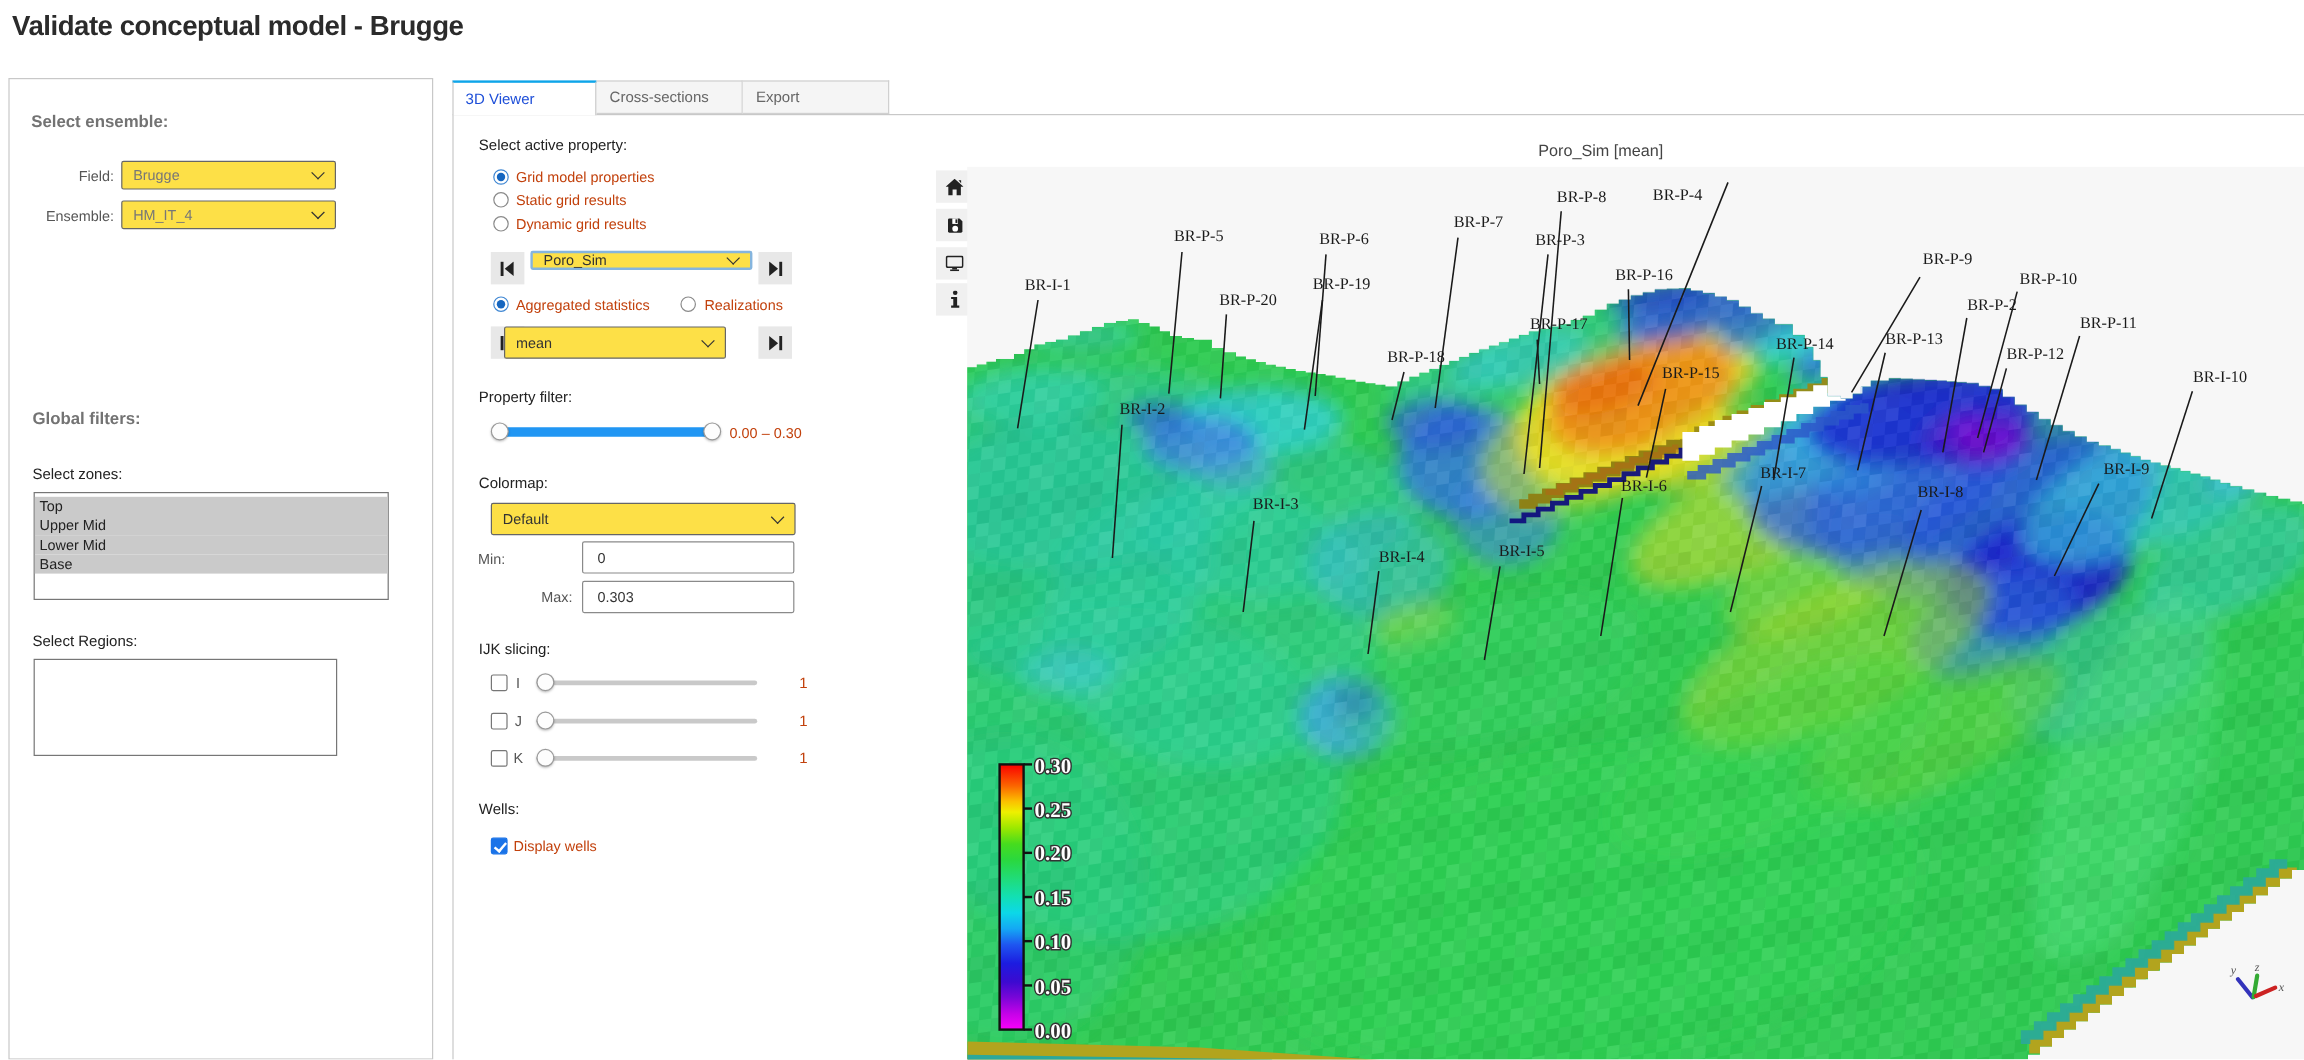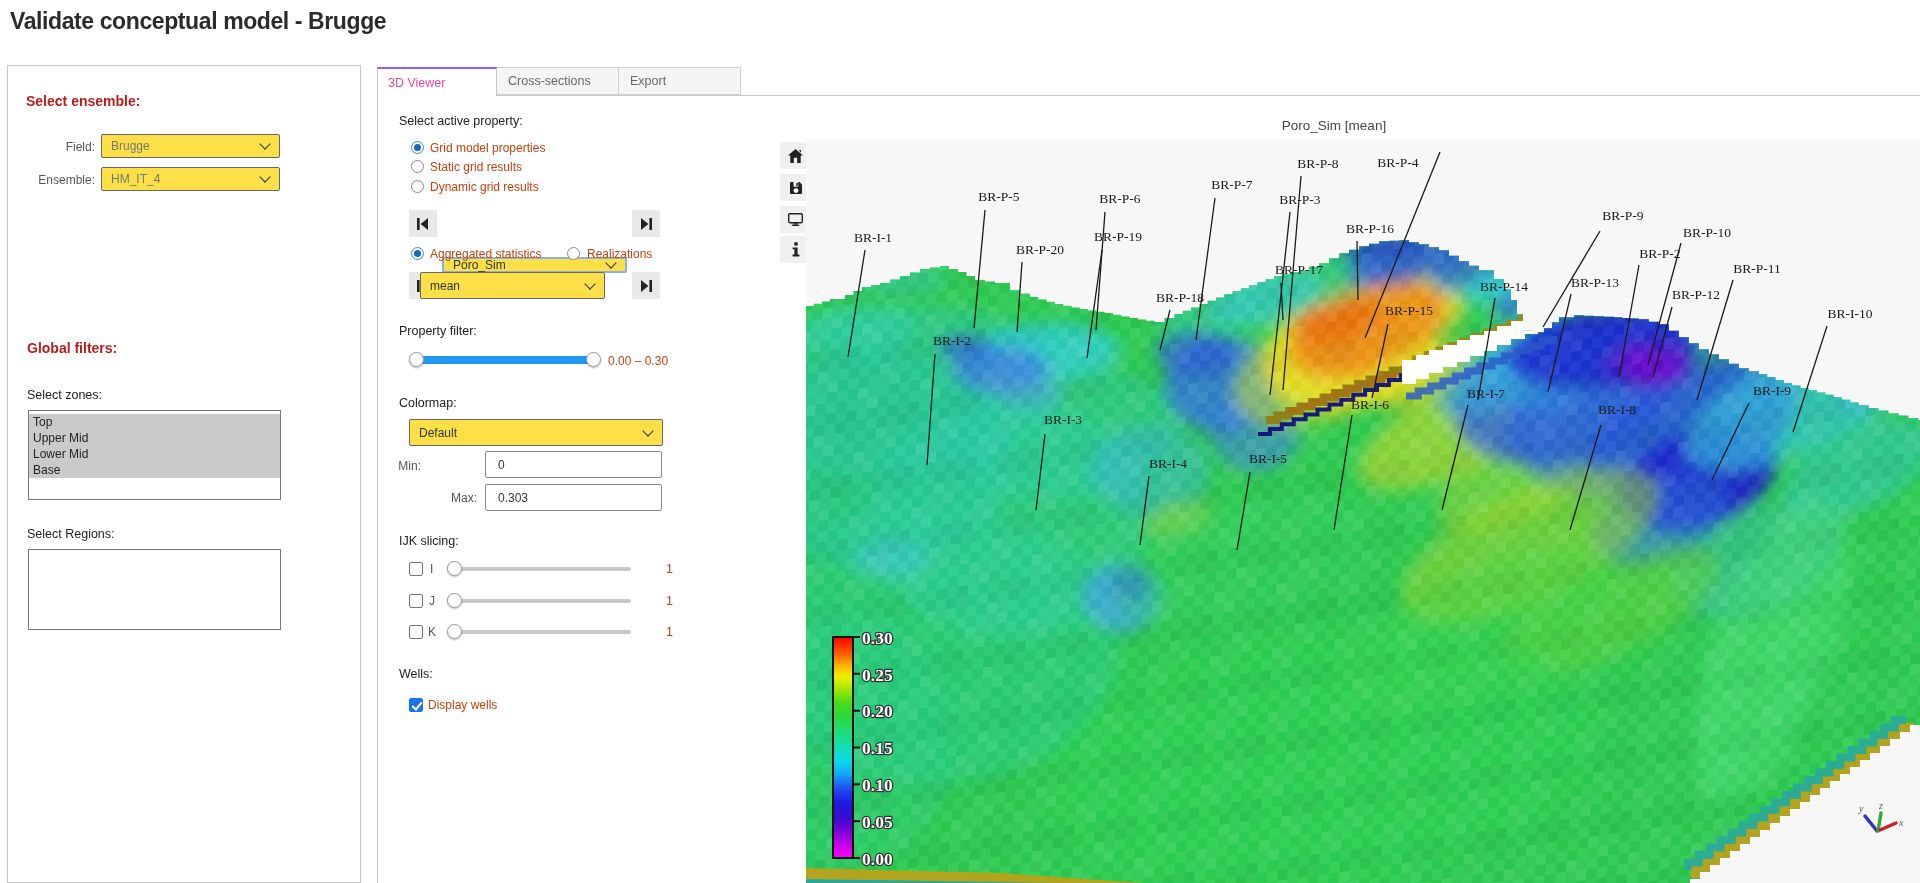--- a/index.html
+++ b/index.html
@@ -1,29 +1,29 @@
 <!DOCTYPE html>
 <html><head><meta charset="utf-8">
 <style>
 * { margin:0; padding:0; box-sizing:border-box; }
 html,body { width:1920px; height:883px; background:#fff; font-family:"Liberation Sans",sans-serif; overflow:hidden; position:relative; }
 .abs { position:absolute; }
 h1 { position:absolute; left:10px; top:8px; font-size:23px; font-weight:bold; color:#2b2b2b; letter-spacing:-0.4px; }
 .panel { position:absolute; left:7px; top:65px; width:354px; height:818px; border:1px solid #c8c8c8; background:#fff; }
 .lbl { font-size:12px; color:#c2410c; position:absolute; }
 .lblg { font-size:12px; color:#555; position:absolute; }
-.hdr { font-size:14px; font-weight:bold; color:#b91c1c; position:absolute; }
+.hdr { font-size:14px; font-weight:bold; color:#737373; position:absolute; }
 .hdr2 { font-size:12.5px; font-weight:normal; color:#222; position:absolute; }
 .sel { position:absolute; border:1px solid #666; border-radius:2px; background:#fde047; font-size:12px; color:#333; display:flex; align-items:center; padding-left:9px; }
 .sel .chev { position:absolute; right:10px; top:50%; width:8px; height:8px; margin-top:-6px; border-right:1.6px solid #333; border-bottom:1.6px solid #333; transform:rotate(45deg); }
 .selgrey { color:#777; }
 .listbox { position:absolute; border:1px solid #767676; background:#fff; font-size:12px; color:#222; }
 .listbox .it { background:#cacaca; padding:0 0 0 4px; height:16px; line-height:16px; }
 .tab { position:absolute; top:67px; height:28px; font-size:12.5px; display:flex; align-items:center; }
-.tabA { left:377px; width:120px; background:#fff; border:1px solid #c8c8c8; border-bottom:none; border-top:2px solid #8b5cf6; color:#ec4899; padding-left:10px; height:29px; z-index:3; }
+.tabA { left:377px; width:120px; background:#fff; border:1px solid #c8c8c8; border-bottom:none; border-top:2px solid #0ea5e9; color:#1d4ed8; padding-left:10px; height:29px; z-index:3; }
 .tabI { background:#f5f5f5; border:1px solid #d0d0d0; border-left:none; color:#666; padding-left:11px; }
 .cardL { position:absolute; left:377px; top:95px; width:1px; height:788px; background:#c8c8c8; }
 .cardT { position:absolute; left:377px; top:95px; width:1543px; height:1px; background:#c8c8c8; }
 .btn { position:absolute; width:28px; height:27px; background:#e8e8e8; display:flex; align-items:center; justify-content:center; }
 .radio { position:absolute; width:13px; height:13px; border-radius:50%; border:1px solid #8a8a8a; background:#fff; }
 .radio.on { border:1.5px solid #3f87d3; background:#fff; }
 .radio.on::after { content:''; position:absolute; left:1.5px; top:1.5px; width:7px; height:7px; border-radius:50%; background:#1566c0; }
 .cb { position:absolute; width:14px; height:14px; border:1px solid #767676; border-radius:2px; background:#fff; }
 .cb.on { background:#1a73e8; border-color:#1a73e8; }
 .cb.on::after { content:''; position:absolute; left:4px; top:1px; width:4px; height:8px; border:solid #fff; border-width:0 2px 2px 0; transform:rotate(40deg); }
@@ -36,21 +36,21 @@
 <h1>Validate conceptual model - Brugge</h1>
 <div class="panel"></div>
 
 <div class="hdr" style="left:26px;top:93px;">Select ensemble:</div>
 <div class="lblg" style="right:1825px;top:140px;">Field:</div>
 <div class="sel selgrey" style="left:101px;top:134px;width:179px;height:24px;">Brugge<span class="chev"></span></div>
 <div class="lblg" style="right:1825px;top:173px;">Ensemble:</div>
 <div class="sel selgrey" style="left:101px;top:167px;width:179px;height:24px;">HM_IT_4<span class="chev"></span></div>
 <div class="hdr" style="left:27px;top:340px;">Global filters:</div>
 <div class="hdr2" style="left:27px;top:388px;">Select zones:</div>
-<div class="listbox" style="left:28px;top:410px;width:253px;height:90px;padding-top:3px;">
+<div class="listbox" style="left:28px;top:410px;width:296px;height:90px;padding-top:3px;">
 <div class="it">Top</div>
     <div class="it">Upper Mid</div>
     <div class="it">Lower Mid</div>
     <div class="it">Base</div>
 </div>
 <div class="hdr2" style="left:27px;top:527px;">Select Regions:</div>
 <div class="listbox" style="left:28px;top:549px;width:253px;height:81px;"></div>
 
 <div class="tab tabI" style="left:497px;width:122px;">Cross-sections</div>
 <div class="tab tabI" style="left:619px;width:122px;">Export</div>
@@ -65,21 +65,21 @@
 <div class="lbl" style="left:430px;top:160px;">Static grid results</div>
 <div class="radio" style="left:411px;top:180px;"></div>
 <div class="lbl" style="left:430px;top:180px;">Dynamic grid results</div>
 
 <div class="btn" style="left:409px;top:210px;">
     <svg width="12" height="12" viewBox="0 0 12 12">
       <rect x="0" y="0" width="2.6" height="12" fill="#222"></rect>
       <path d="M11,0 L3.6,6 L11,12 Z" fill="#222"></path>
     </svg>
   </div>
-<div class="sel" style="left:442px;top:209px;width:185px;height:16px;border:2px solid #85b5de;margin-top:48px;">Poro_Sim<span class="chev"></span></div>
+<div class="sel" style="left:442px;top:209px;width:185px;height:16px;border:2px solid #85b5de;">Poro_Sim<span class="chev"></span></div>
 <div class="btn" style="left:632px;top:210px;">
     <svg width="12" height="12" viewBox="0 0 12 12">
       <rect x="9.4" y="0" width="2.6" height="12" fill="#222"></rect>
       <path d="M1,0 L8.4,6 L1,12 Z" fill="#222"></path>
     </svg>
   </div>
 
 <div class="radio on" style="left:411px;top:247px;"></div>
 <div class="lbl" style="left:430px;top:247px;">Aggregated statistics</div>
 <div class="radio" style="left:567px;top:247px;"></div>

